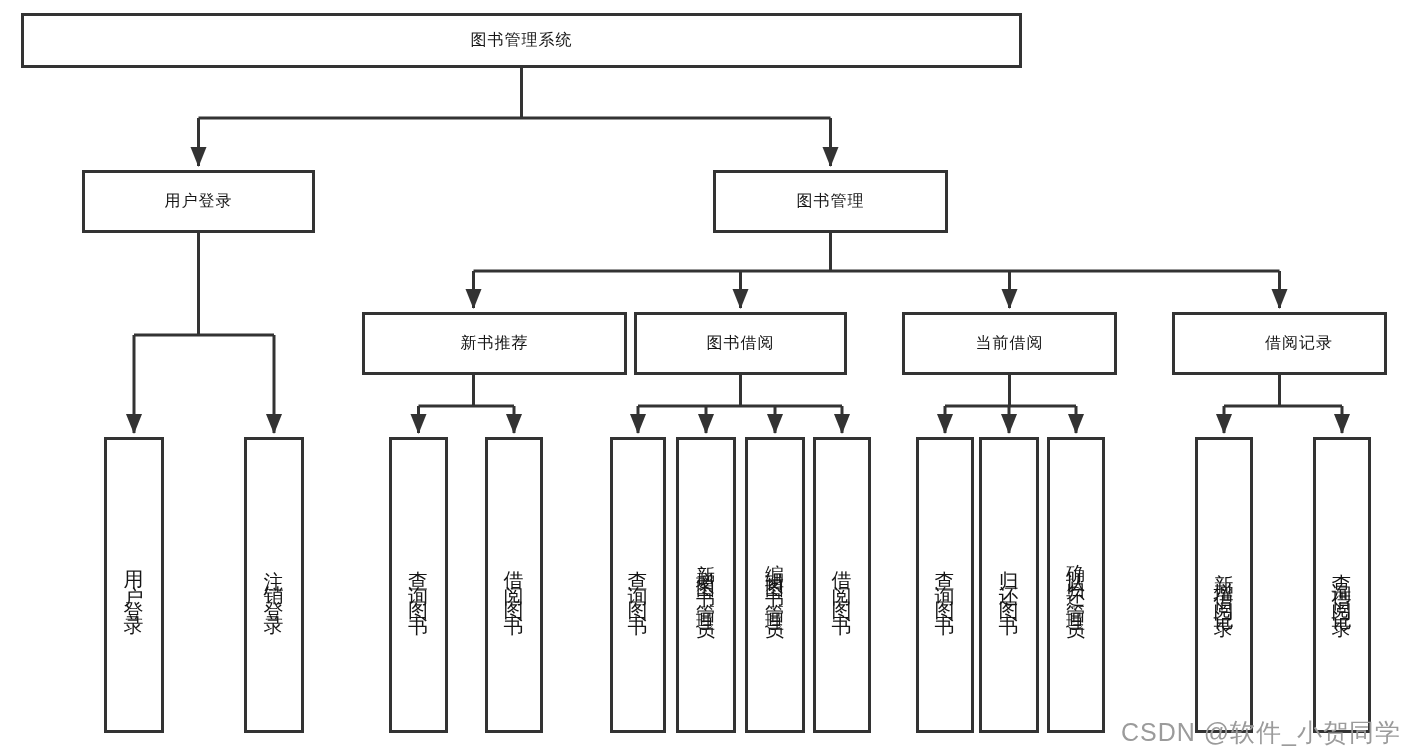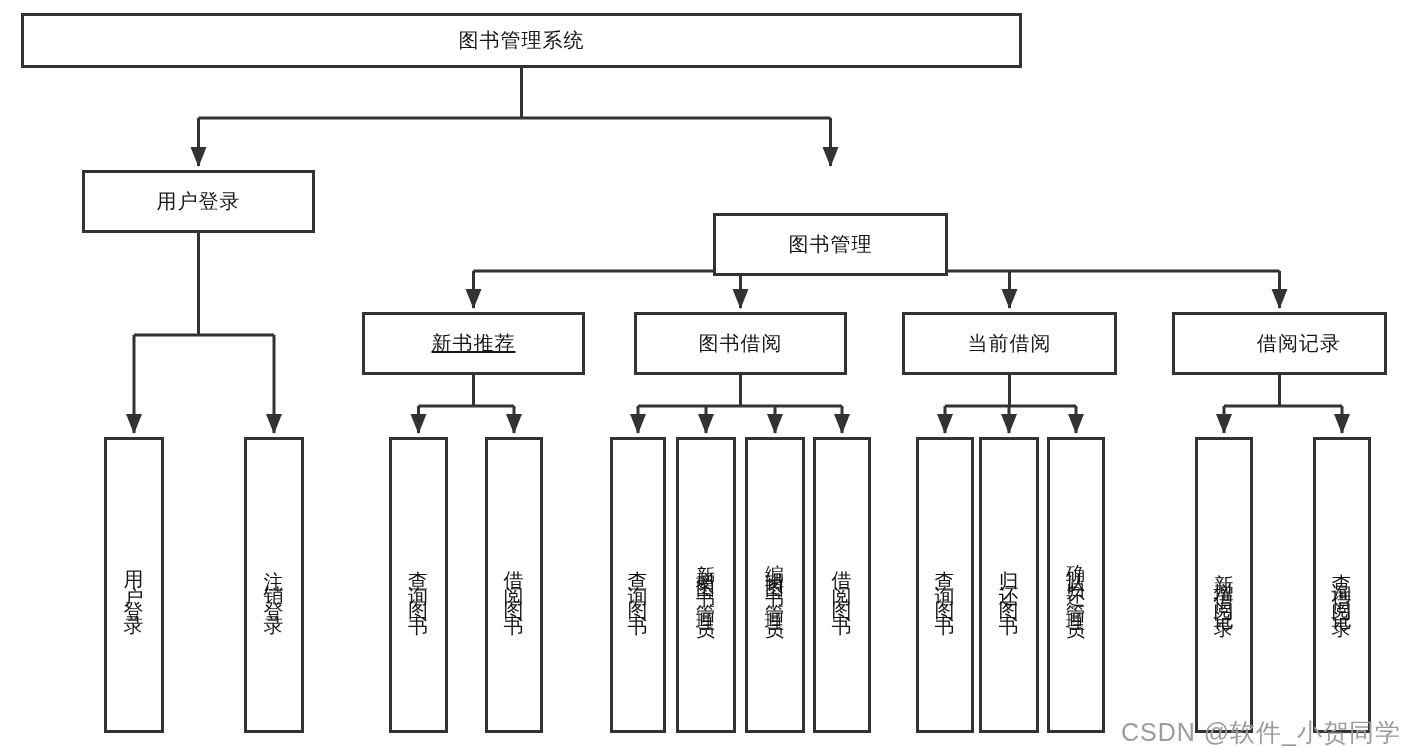--- a/index.html
+++ b/index.html
@@ -25,38 +25,38 @@
     position: absolute;
     background: #ffffff;
     border: 3px solid #333333;
     display: flex;
     align-items: center;
     justify-content: center;
     color: #151515;
     z-index: 2;
   }
 
-  .hnode { font-size: 20px; letter-spacing: 1px; white-space: nowrap; text-align: right; }
+  .hnode { font-size: 16px; letter-spacing: 1px; white-space: nowrap; text-align: right; }
 
   .vnode { font-size: 20px; }
   .vnode .vtext {
     writing-mode: vertical-lr;
     text-orientation: mixed;
     line-height: 1;
     white-space: nowrap;
   }
   .sp4 .vtext { letter-spacing: 15px; }
   .sp6 .vtext { letter-spacing: 9px; }
   .sp9 .vtext { letter-spacing: 8px; font-size: 19px; }
 
   
   #n-root            { left: 21px;   top: 13px;  width: 1001px; height: 55px; }
   #n-user-login      { left: 82px;   top: 170px; width: 233px;  height: 63px; }
-  #n-book-mgmt       { left: 713px;  top: 170px; width: 235px;  height: 63px; margin-top: 43px; }
-  #n-new-book-rec    { left: 362px;  top: 312px; width: 223px;  height: 63px; text-decoration: underline; }
+  #n-book-mgmt       { left: 713px;  top: 170px; width: 235px;  height: 63px; }
+  #n-new-book-rec    { left: 362px;  top: 312px; width: 265px;  height: 63px; }
   #n-book-borrow     { left: 634px;  top: 312px; width: 213px;  height: 63px; }
   #n-current-borrow  { left: 902px;  top: 312px; width: 215px;  height: 63px; }
   #n-borrow-records  { left: 1172px; top: 312px; width: 215px;  height: 63px; padding-left: 39px; }
 
   .leaf { top: 437px; height: 296px; }
   #n-leaf-user-login     { left: 104px;  width: 60px; }
   #n-leaf-logout         { left: 244px;  width: 60px; }
   #n-rec-query-book      { left: 389px;  width: 59px; }
   #n-rec-borrow-book     { left: 485px;  width: 58px; }
   #n-bb-query-book       { left: 610px;  width: 56px; }

